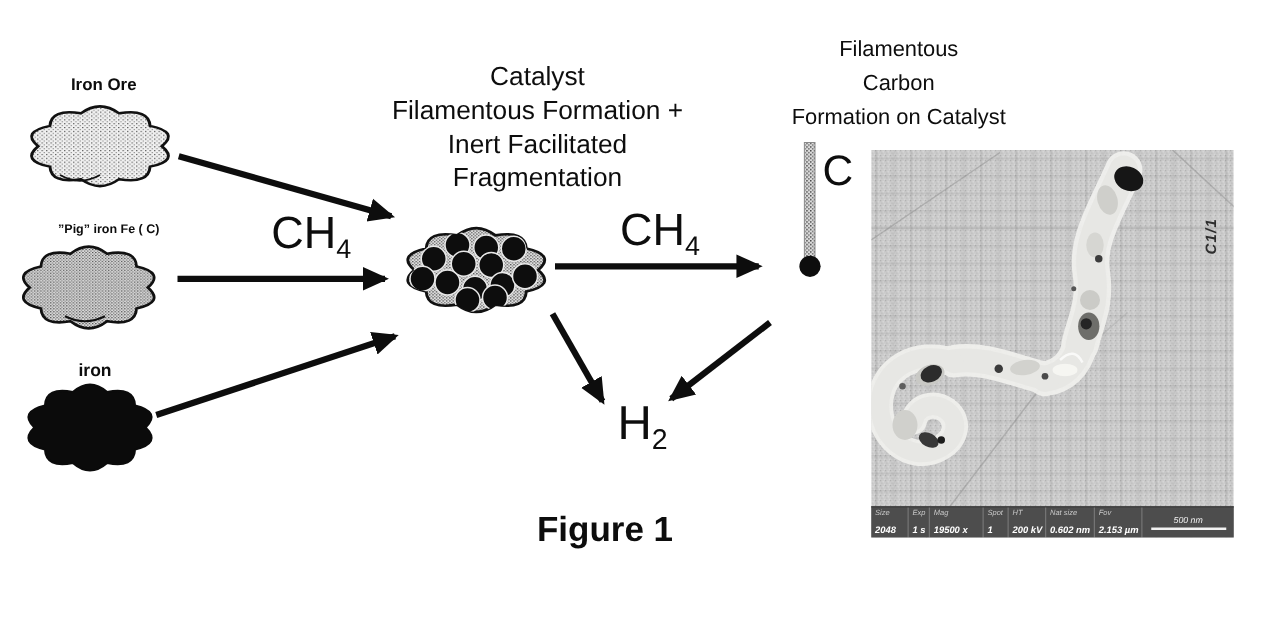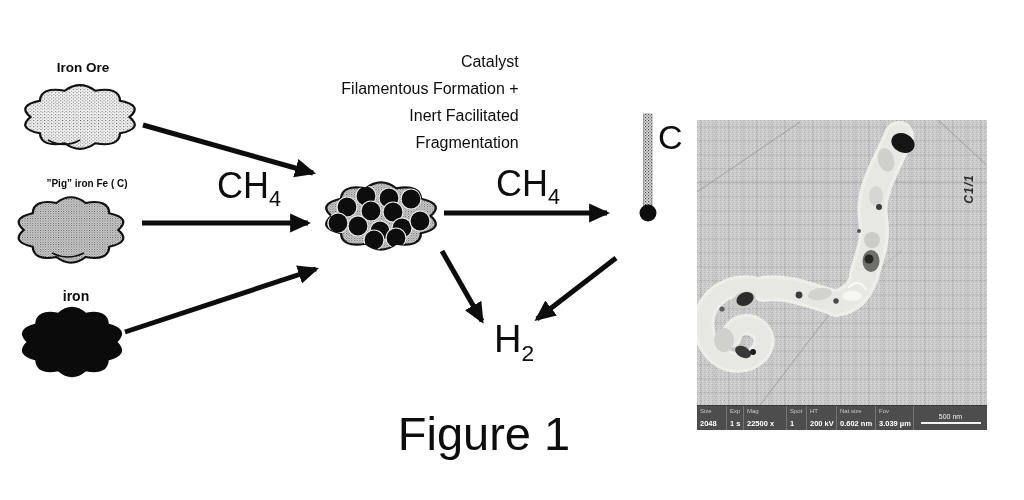--- a/index.html
+++ b/index.html
@@ -4,32 +4,33 @@
 <style>
   html,body{margin:0;padding:0;background:#ffffff;}
   #canvas{
     position:relative;width:1024px;height:500px;background:#ffffff;overflow:hidden;
     font-family:"Liberation Sans",sans-serif;color:#0d0d0d;
   }
   #art{position:absolute;left:0;top:0;}
   .lbl{position:absolute;white-space:nowrap;line-height:1.05;}
   .small-bold{font-weight:bold;font-size:13.5px;}
   .center{transform:translateX(-50%);text-align:center;}
-  .caption-block{font-size:16px;line-height:27px;text-align:right;}
+  .caption-block{font-size:21px;line-height:27px;}
   .fil-block{font-size:17.5px;line-height:27px;}
   .formula{font-size:36px;line-height:1;}
   .formula sub{font-size:60%;line-height:0;}
   .h2f{font-size:38px;}
   .cbig{font-size:34px;line-height:1;}
-  .figcap{font-size:47px;font-weight:normal;line-height:1;}
+  .figcap{font-size:28px;font-weight:bold;line-height:1;}
   
   .tem-bar{
     position:absolute;left:697px;top:405px;width:290px;height:25px;
     background:#4d4d4d;display:flex;align-items:stretch;box-sizing:border-box;
     border-top:1px solid #3c3c3c;
+    font-style:italic;
   }
   .tcell{
     box-sizing:border-box;border-right:1px solid rgba(255,255,255,0.22);
     padding:2px 2px 2px 3px;display:flex;flex-direction:column;justify-content:space-between;
     overflow:hidden;
   }
   .thdr{font-size:6px;color:#c8c8c8;white-space:nowrap;}
   .tval{font-size:7.5px;font-weight:bold;color:#ffffff;white-space:nowrap;}
   .tscale{flex:1;border-right:none;display:flex;flex-direction:column;align-items:center;justify-content:center;padding:2px 2px;box-sizing:border-box;}
   .tscale .thdr{font-size:7px;color:#efefef;}
@@ -188,53 +189,58 @@
     <div>Inert Facilitated</div>
     <div>Fragmentation</div>
   </div>
 
   <div class="lbl formula" style="left:217px;top:168px;"><span>CH</span><sub>4</sub></div>
 
   <div class="lbl formula" style="left:496px;top:166px;"><span>CH</span><sub>4</sub></div>
 
   <div class="lbl formula h2f" style="left:494px;top:320px;"><span>H</span><sub>2</sub></div>
 
+  <div class="lbl fil-block center" style="left:719px;top:26px;">
+    <div>Filamentous</div>
+    <div>Carbon</div>
+    <div>Formation on Catalyst</div>
+  </div>
 
   <div class="lbl cbig" style="left:658px;top:120px;">C</div>
 
   <div class="lbl figcap center" style="left:484px;top:410px;">Figure 1</div>
 
   <div class="tem-bar">
     <div class="tcell" style="width:30px;">
       <div class="thdr">Size</div>
       <div class="tval">2048</div>
     </div>
     <div class="tcell" style="width:17px;">
       <div class="thdr">Exp</div>
       <div class="tval">1 s</div>
     </div>
     <div class="tcell" style="width:43px;">
       <div class="thdr">Mag</div>
-      <div class="tval">22500 x</div>
+      <div class="tval">19500 x</div>
     </div>
     <div class="tcell" style="width:20px;">
       <div class="thdr">Spot</div>
       <div class="tval">1</div>
     </div>
     <div class="tcell" style="width:30px;">
       <div class="thdr">HT</div>
       <div class="tval">200 kV</div>
     </div>
     <div class="tcell" style="width:39px;">
       <div class="thdr">Nat size</div>
       <div class="tval">0.602 nm</div>
     </div>
     <div class="tcell" style="width:38px;">
       <div class="thdr">Fov</div>
-      <div class="tval">3.039 µm</div>
+      <div class="tval">2.153 µm</div>
     </div>
     <div class="tcell tscale">
       <div class="thdr">500 nm</div>
       <div class="scale-bar"></div>
     </div>
   </div>
 
   <div class="tem-side">C1/1</div>
 
 </div>

